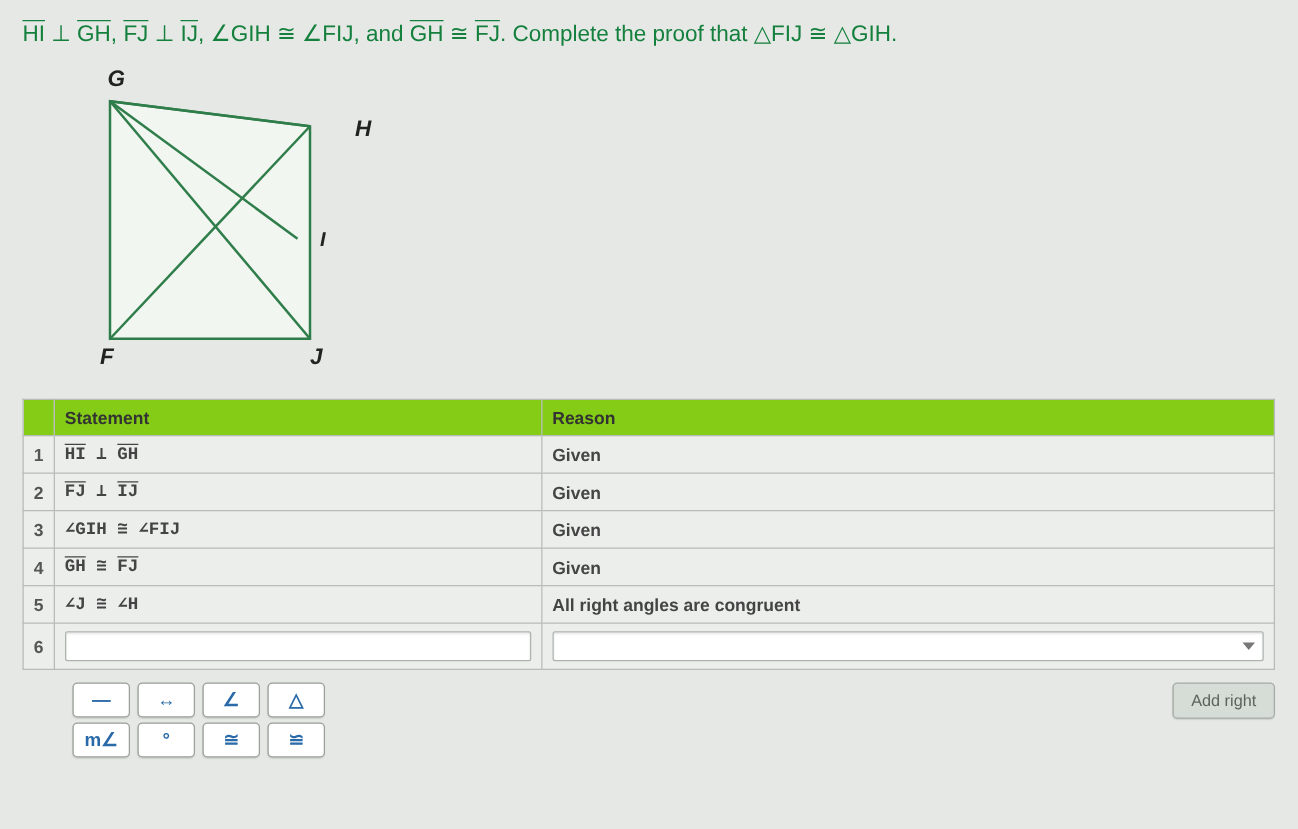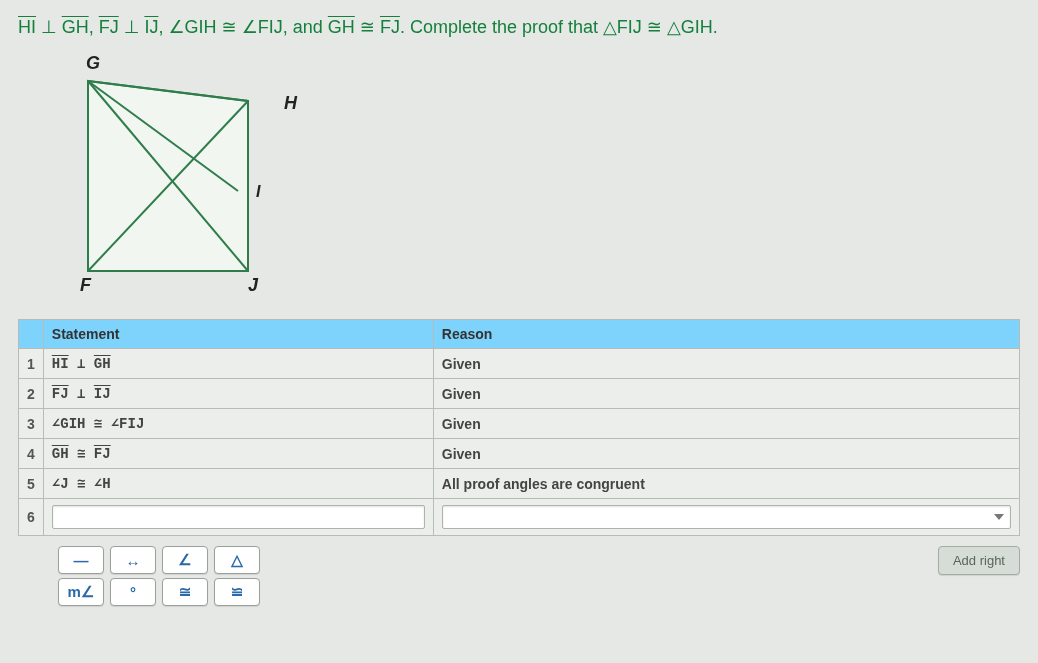--- a/index.html
+++ b/index.html
@@ -30,21 +30,21 @@
   }
   table.proof th, table.proof td {
     border: 1px solid #b8bcb8;
     padding: 6px 8px;
     text-align: left;
     background: #eceeec;
     color: #444;
     font-weight: 600;
   }
   table.proof th {
-    background: #7dd3fc;
+    background: #84cc16;
     font-weight: bold;
     color: #333;
   }
   table.proof td.num {
     width: 24px;
     text-align: center;
     color: #555;
   }
   table.proof td.stmt { width: 390px; font-family: Liberation Mono, monospace; }
   td.input-cell { padding: 4px; }
@@ -146,21 +146,21 @@
           <td>Given</td>
         </tr>
         <tr>
           <td class="num">4</td>
           <td class="stmt"><span class="ovl">GH</span> ≅ <span class="ovl">FJ</span></td>
           <td>Given</td>
         </tr>
         <tr>
           <td class="num">5</td>
           <td class="stmt">∠J ≅ ∠H</td>
-          <td>All proof angles are congruent</td>
+          <td>All right angles are congruent</td>
         </tr>
         <tr>
           <td class="num">6</td>
           <td class="stmt input-cell">
             <div class="fake-input"></div>
           </td>
           <td class="input-cell">
             <div class="fake-input fake-dd">
               <div class="caret"></div>
             </div>

